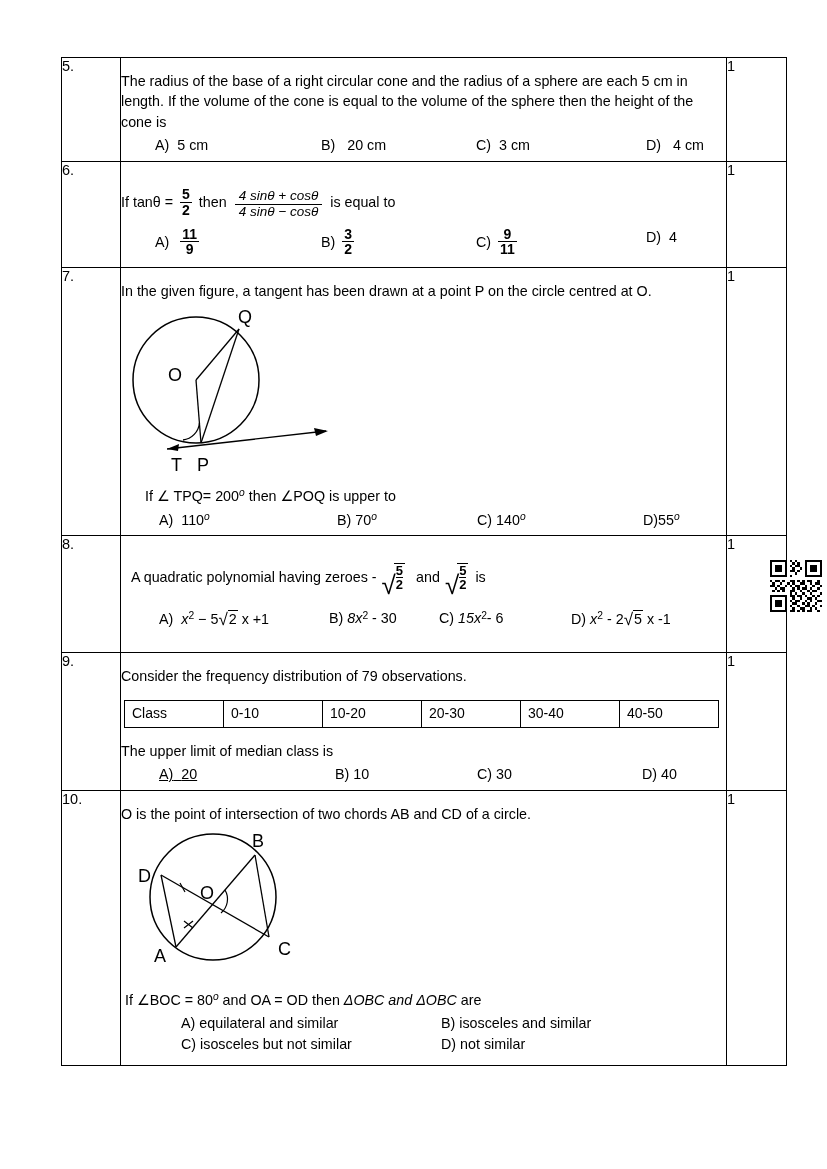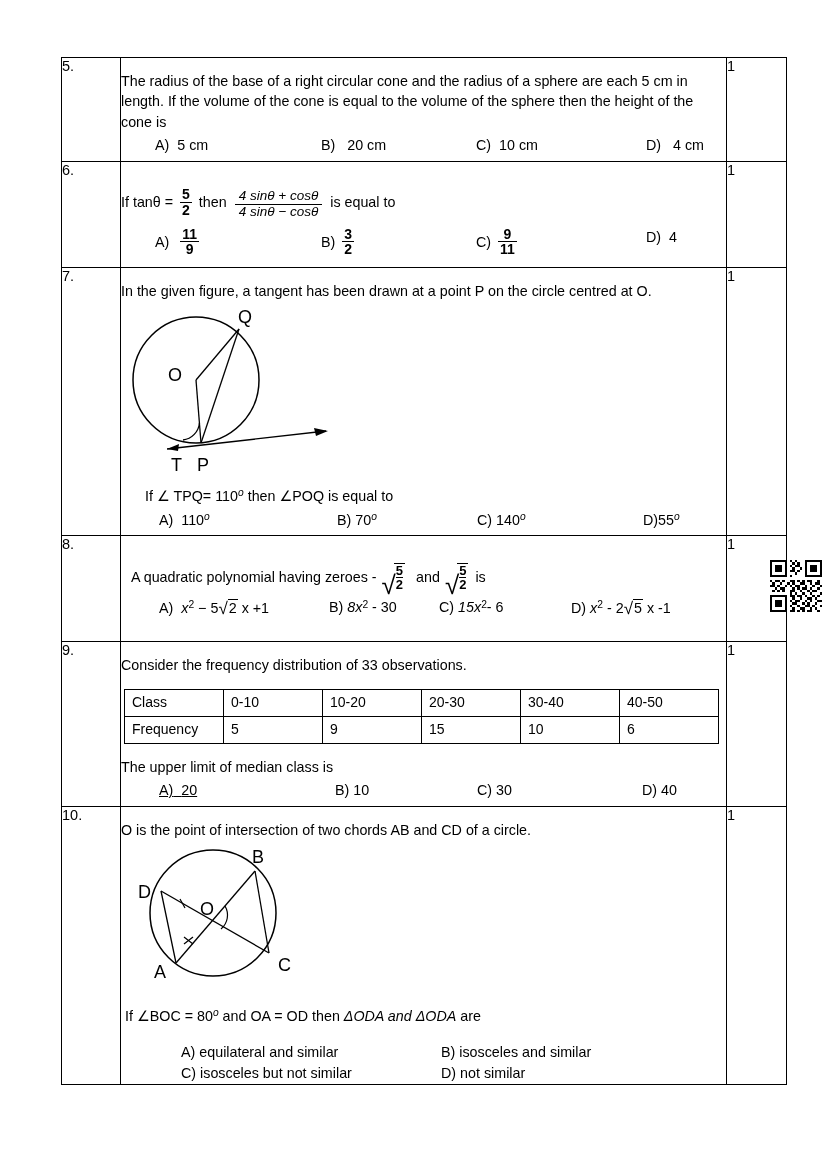--- a/index.html
+++ b/index.html
@@ -132,21 +132,21 @@
     border: 1.5px solid #000;
     height: 26px;
     padding: 3px 0 3px 7px;
     vertical-align: middle;
     white-space: nowrap;
   }
   .fcol0 { width: 99px; }
   .fcol  { width: 99px; }
 
   .fig { margin: 2px 0 0 0; }
-  .tail-opts { margin-top: 16px; }
+  .tail-opts { margin-top: 3px; }
   .tail-opts .row { position: relative; height: 21px; }
   .tail-opts .a1 { position: absolute; left: 60px; }
   .tail-opts .b1 { position: absolute; left: 320px; }
 
   .qr {
     position: absolute;
     left: 770px; top: 560px;
     width: 52px; height: 52px;
   }
   .if-line { margin-top: 6px; }
@@ -167,21 +167,21 @@
         <span class="opt optA">
           <span>A)</span>&nbsp;
           <span>5 cm</span>
         </span>
         <span class="opt optB">
           <span>B)</span>&nbsp;&nbsp;
           <span>20 cm</span>
         </span>
         <span class="opt optC">
           <span>C)</span>&nbsp;
-          <span>10 cm</span>
+          <span>3 cm</span>
         </span>
         <span class="opt optD">
           <span>D)</span>&nbsp;&nbsp;
           <span>4 cm</span>
         </span>
       </div>
       <div style="height:4px"></div>
     </td>
     <td class="markcell">1</td>
   </tr>
@@ -253,22 +253,22 @@
           <line x1="46" y1="146" x2="205" y2="128" stroke="#000" stroke-width="1.4"></line>
           <polygon points="46,146 58,141 57,148" fill="#000"></polygon>
           <polygon points="207,128 193,125 195,133" fill="#000"></polygon>
           <text x="117" y="20" font-family="Liberation Sans, sans-serif" font-size="18">Q</text>
           <text x="47" y="78" font-family="Liberation Sans, sans-serif" font-size="18">O</text>
           <text x="50" y="168" font-family="Liberation Sans, sans-serif" font-size="18">T</text>
           <text x="76" y="168" font-family="Liberation Sans, sans-serif" font-size="18">P</text>
         </svg>
       </div>
       <div class="stem if-line" style="padding-left:24px;">
-        <span>If ∠ TPQ= 110</span><sup class="deg">o</sup>
-        <span>then ∠POQ is equal to</span>
+        <span>If ∠ TPQ= 200</span><sup class="deg">o</sup>
+        <span>then ∠POQ is upper to</span>
       </div>
       <div class="opts" style="padding-left:0;">
         <span class="opt" style="left:38px;">
           <span>A)</span>&nbsp;
           <span>110</span><sup class="deg">o</sup>
         </span>
         <span class="opt" style="left:216px;">
           <span>B)</span>
           <span>70</span><sup class="deg">o</sup>
         </span>
@@ -292,21 +292,21 @@
         <span>A quadratic polynomial having zeroes -</span>
         <span class="radical">
           <span class="rsign">√</span><span class="rfrac"><span class="n">5</span><span class="d">2</span></span>
         </span>
         &nbsp;<span>and</span>
         <span class="radical">
           <span class="rsign">√</span><span class="rfrac"><span class="n">5</span><span class="d">2</span></span>
         </span>
         <span>is</span>
       </div>
-      <div class="opts" style="height:26px;margin-top:1px;padding-left:0;">
+      <div class="opts" style="height:26px;margin-top:12px;padding-left:0;">
         <span class="opt" style="left:38px;">
           <span>A)</span>&nbsp;
           <span class="ital">x</span><sup class="pw">2</sup><span> − 5</span><span class="sqrt"><span class="sg">√</span><span class="rad">2</span></span><span> x +1</span>
         </span>
         <span class="opt" style="left:208px;">
           <span>B)</span>
           <span class="ital">8x</span><sup class="pw">2</sup><span> - 30</span>
         </span>
         <span class="opt" style="left:318px;">
           <span>C)</span>
@@ -318,39 +318,31 @@
         </span>
       </div>
       <div style="height:18px"></div>
     </td>
     <td class="markcell">1</td>
   </tr>
 
   <tr>
     <td class="numcell">9.</td>
     <td class="bodycell">
-      <div class="stem">Consider the frequency distribution of 33 observations.</div>
+      <div class="stem">Consider the frequency distribution of 79 observations.</div>
       <table class="freq">
         <tbody>
           <tr>
             <td class="fcol0">Class</td>
             <td class="fcol">0-10</td>
             <td class="fcol">10-20</td>
             <td class="fcol">20-30</td>
             <td class="fcol">30-40</td>
             <td class="fcol">40-50</td>
           </tr>
-          <tr>
-            <td class="fcol0">Frequency</td>
-            <td class="fcol">5</td>
-            <td class="fcol">9</td>
-            <td class="fcol">15</td>
-            <td class="fcol">10</td>
-            <td class="fcol">6</td>
-          </tr>
         </tbody>
       </table>
       <div class="stem">The upper limit of median class is</div>
       <div class="opts" style="padding-left:0;">
         <span class="opt" style="left:38px;text-decoration:underline;">
           <span>A)</span>&nbsp;
           <span>20</span>
         </span>
         <span class="opt" style="left:214px;">
           <span>B)</span>
@@ -392,21 +384,21 @@
           <line x1="63" y1="94" x2="72" y2="101" stroke="#000" stroke-width="1.2"></line>
           <line x1="72" y1="94" x2="63" y2="101" stroke="#000" stroke-width="1.2"></line>
           <text x="131" y="20" font-family="Liberation Sans, sans-serif" font-size="18">B</text>
           <text x="17" y="55" font-family="Liberation Sans, sans-serif" font-size="18">D</text>
           <text x="79" y="72" font-family="Liberation Sans, sans-serif" font-size="18">O</text>
           <text x="33" y="135" font-family="Liberation Sans, sans-serif" font-size="18">A</text>
           <text x="157" y="128" font-family="Liberation Sans, sans-serif" font-size="18">C</text>
         </svg>
       </div>
       <div class="stem" style="padding-left:4px;">
-        <span>If ∠BOC = 80</span><sup class="deg">o</sup><span> and OA = OD then </span><span class="ital">ΔODA and  ΔODA</span><span> are</span>
+        <span>If ∠BOC = 80</span><sup class="deg">o</sup><span> and OA = OD then </span><span class="ital">ΔOBC and  ΔOBC</span><span> are</span>
       </div>
       <div class="tail-opts">
         <div class="row">
           <span class="a1">
             <span>A)</span>
             <span>equilateral and similar</span>
           </span>
           <span class="b1">
             <span>B)</span>
             <span>isosceles and similar</span>

